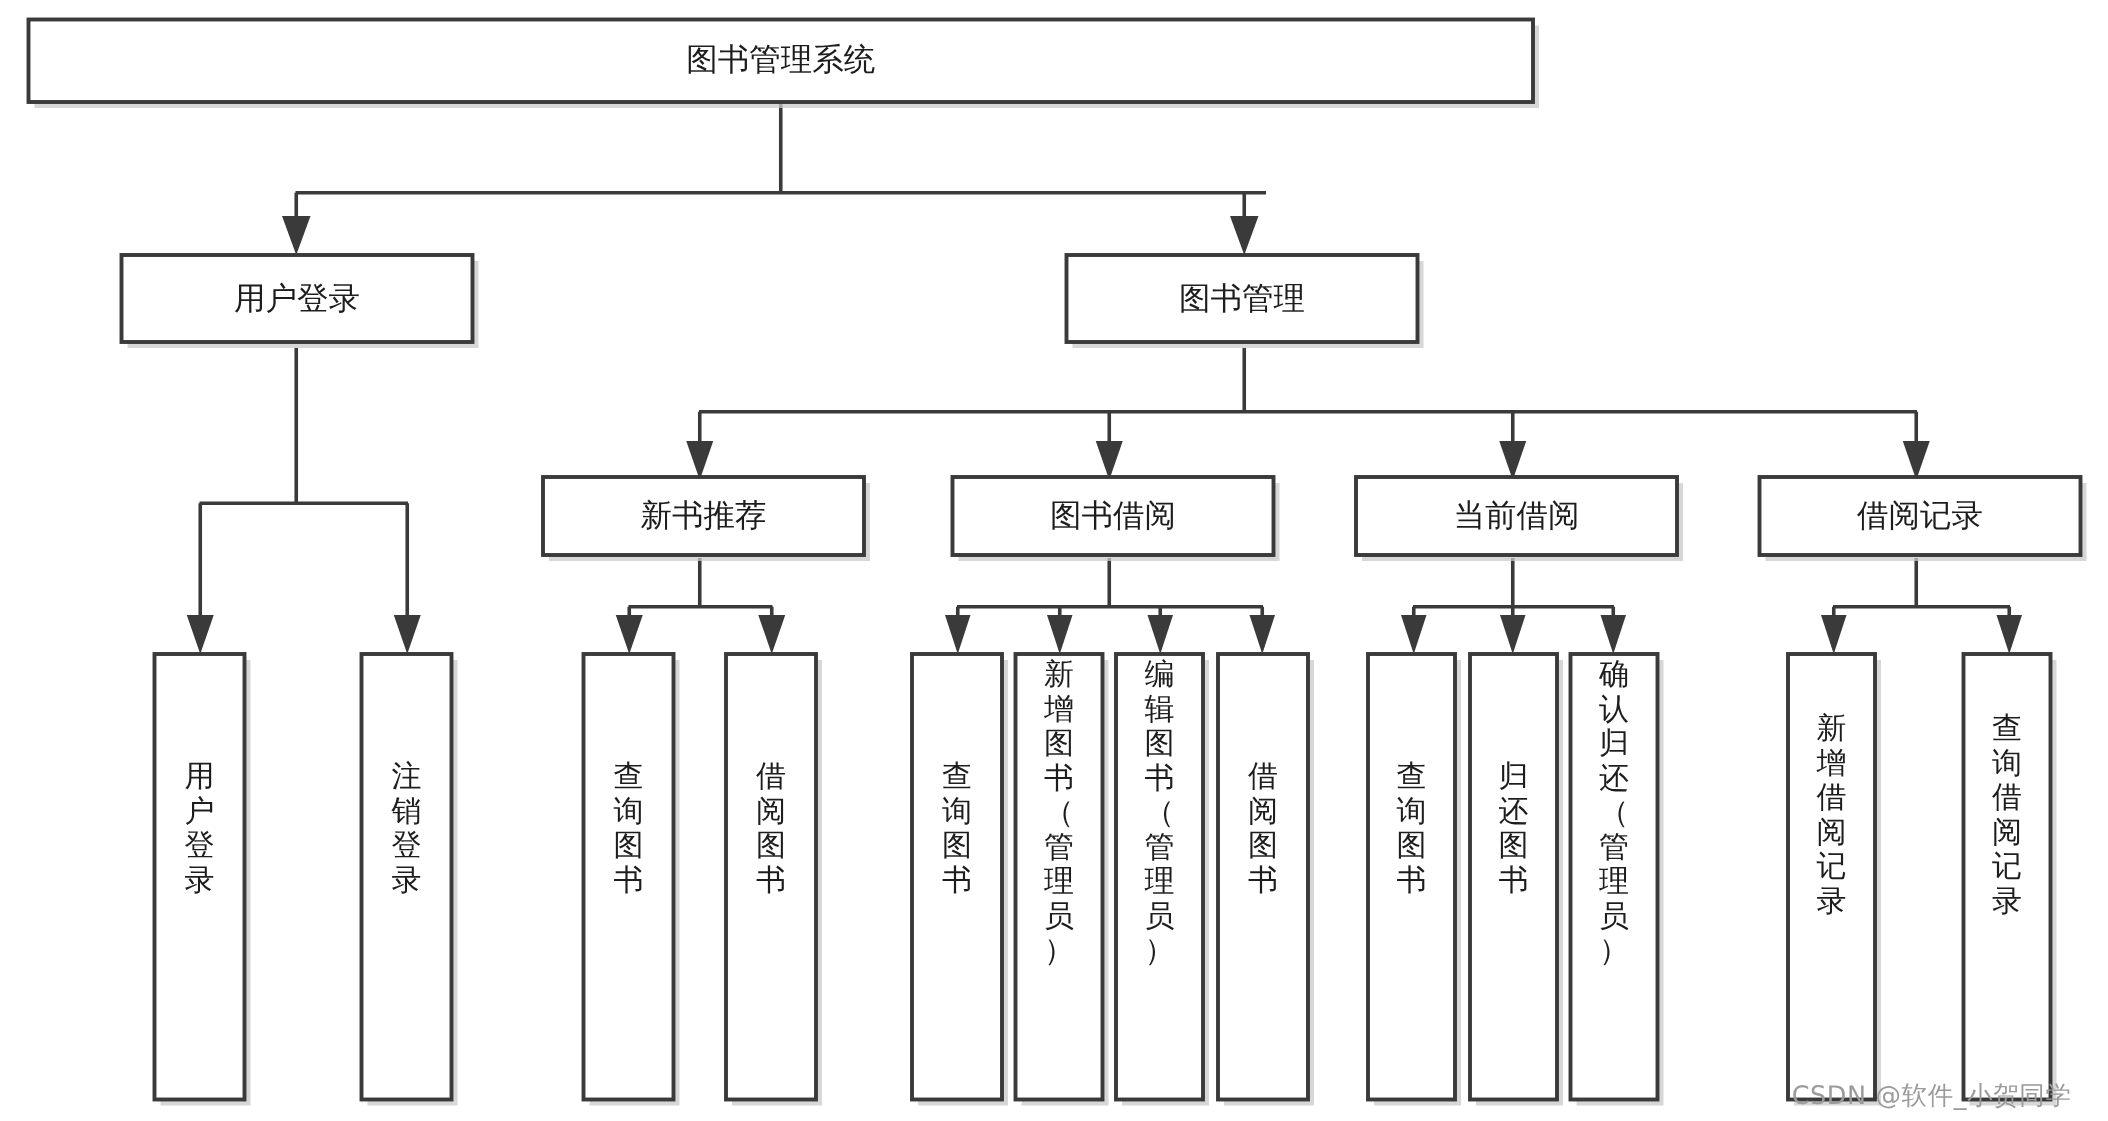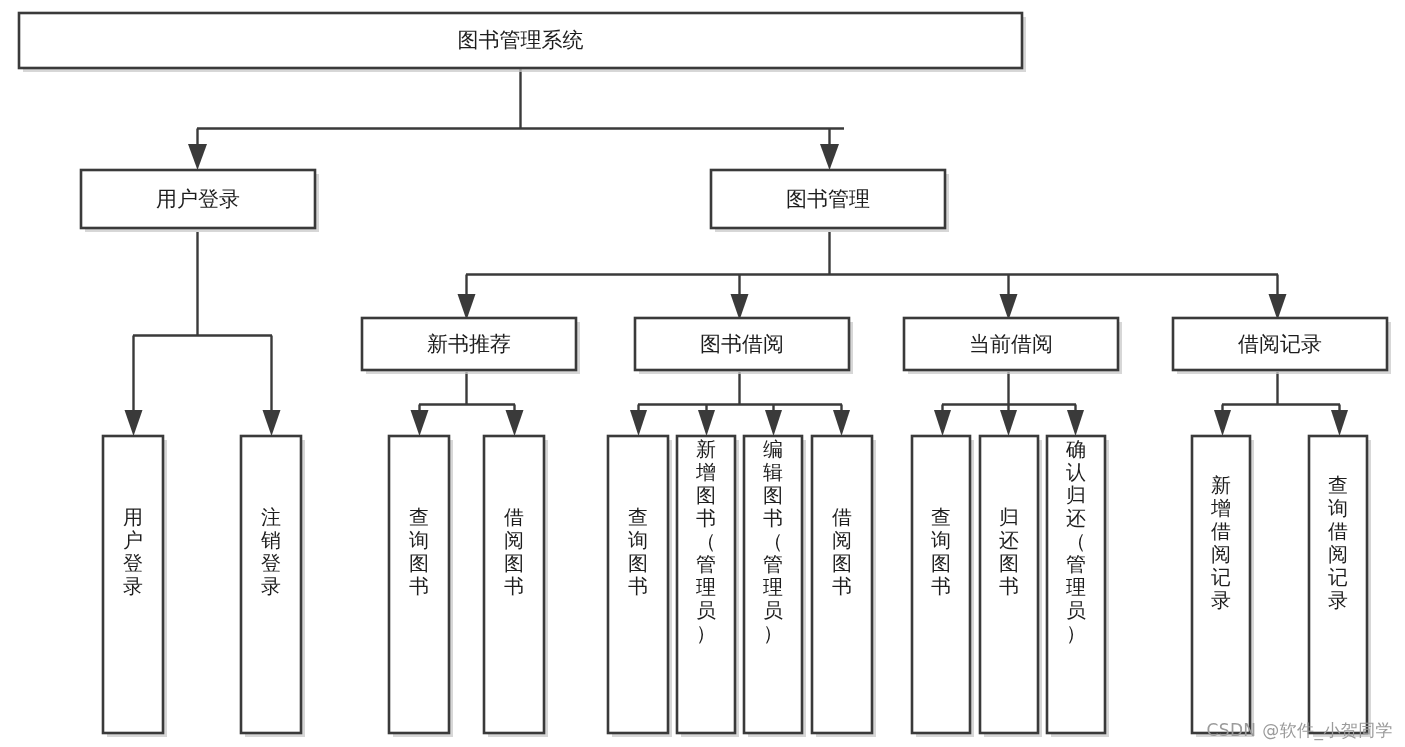--- a/index.html
+++ b/index.html
@@ -53,21 +53,21 @@
     dominant-baseline: middle;
   }
   .node-label-v {
     font-family: "DejaVu Sans", "Liberation Sans", sans-serif;
     font-size: 20px;
     fill: #1d1d1d;
     text-anchor: middle;
   }
   .watermark-text {
     position: absolute;
-    right: 12px;
+    right: 24px;
     bottom: 5px;
     font-family: "DejaVu Sans", "Liberation Sans", sans-serif;
     font-size: 17px;
     color: #9b9b9b;
     white-space: nowrap;
     letter-spacing: 0.4px;
     user-select: none;
   }
 </style>
 </head>

